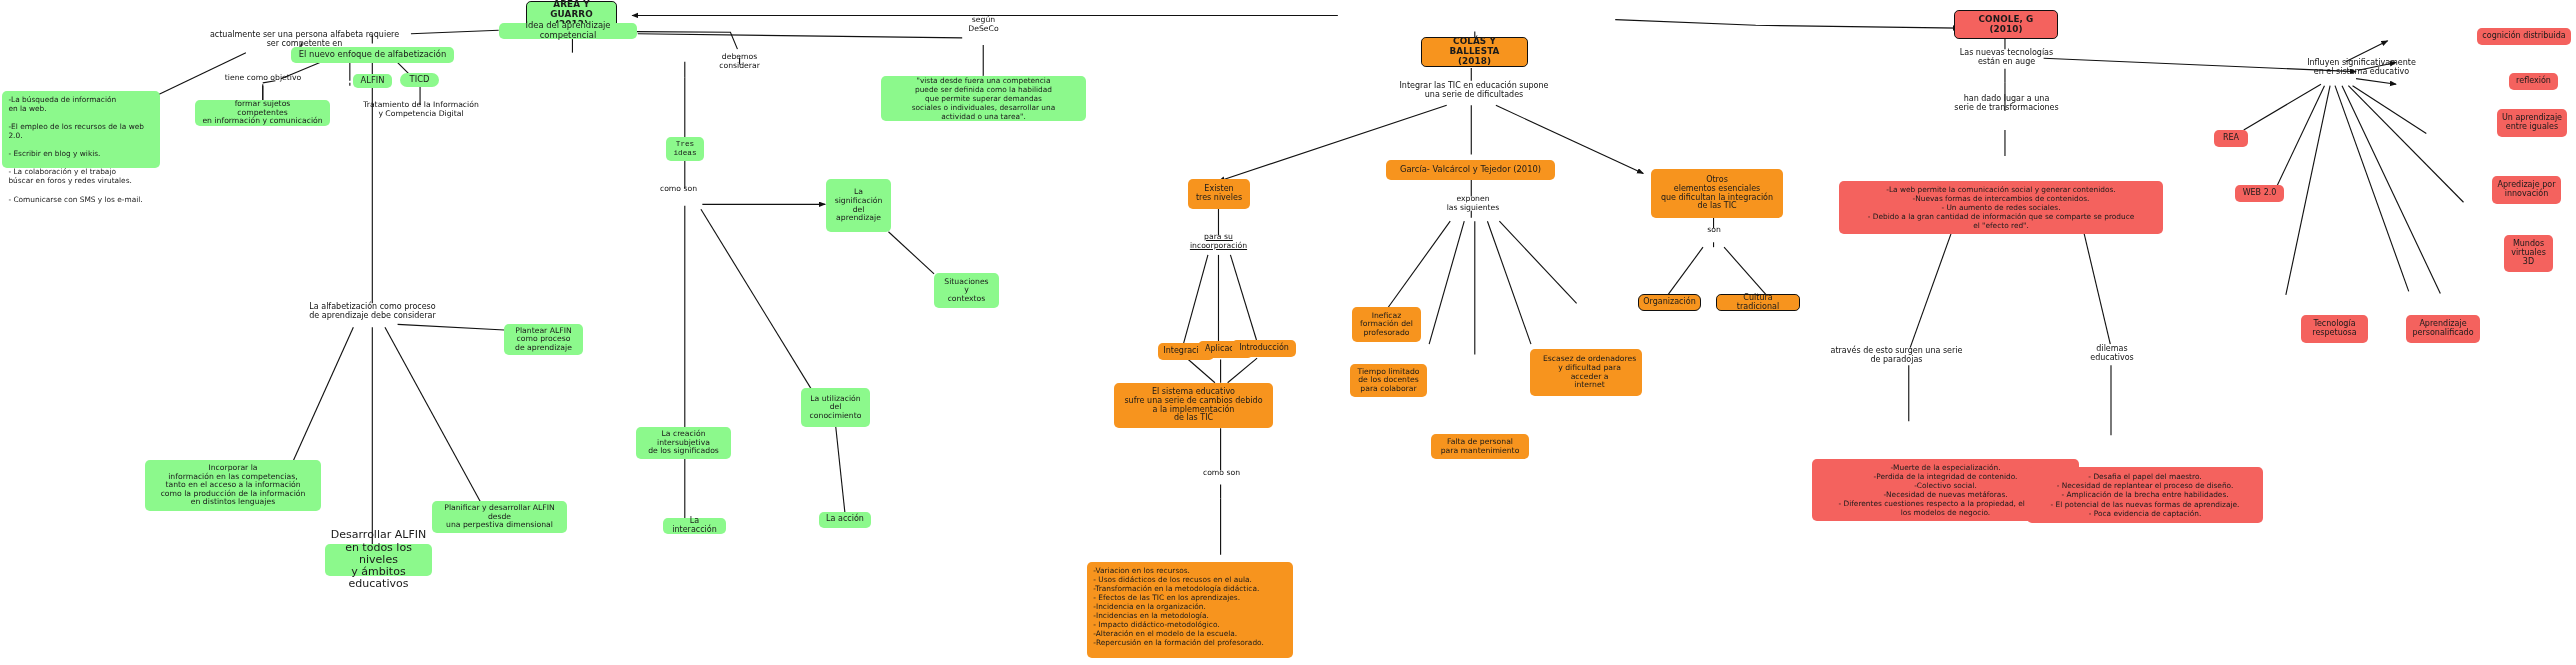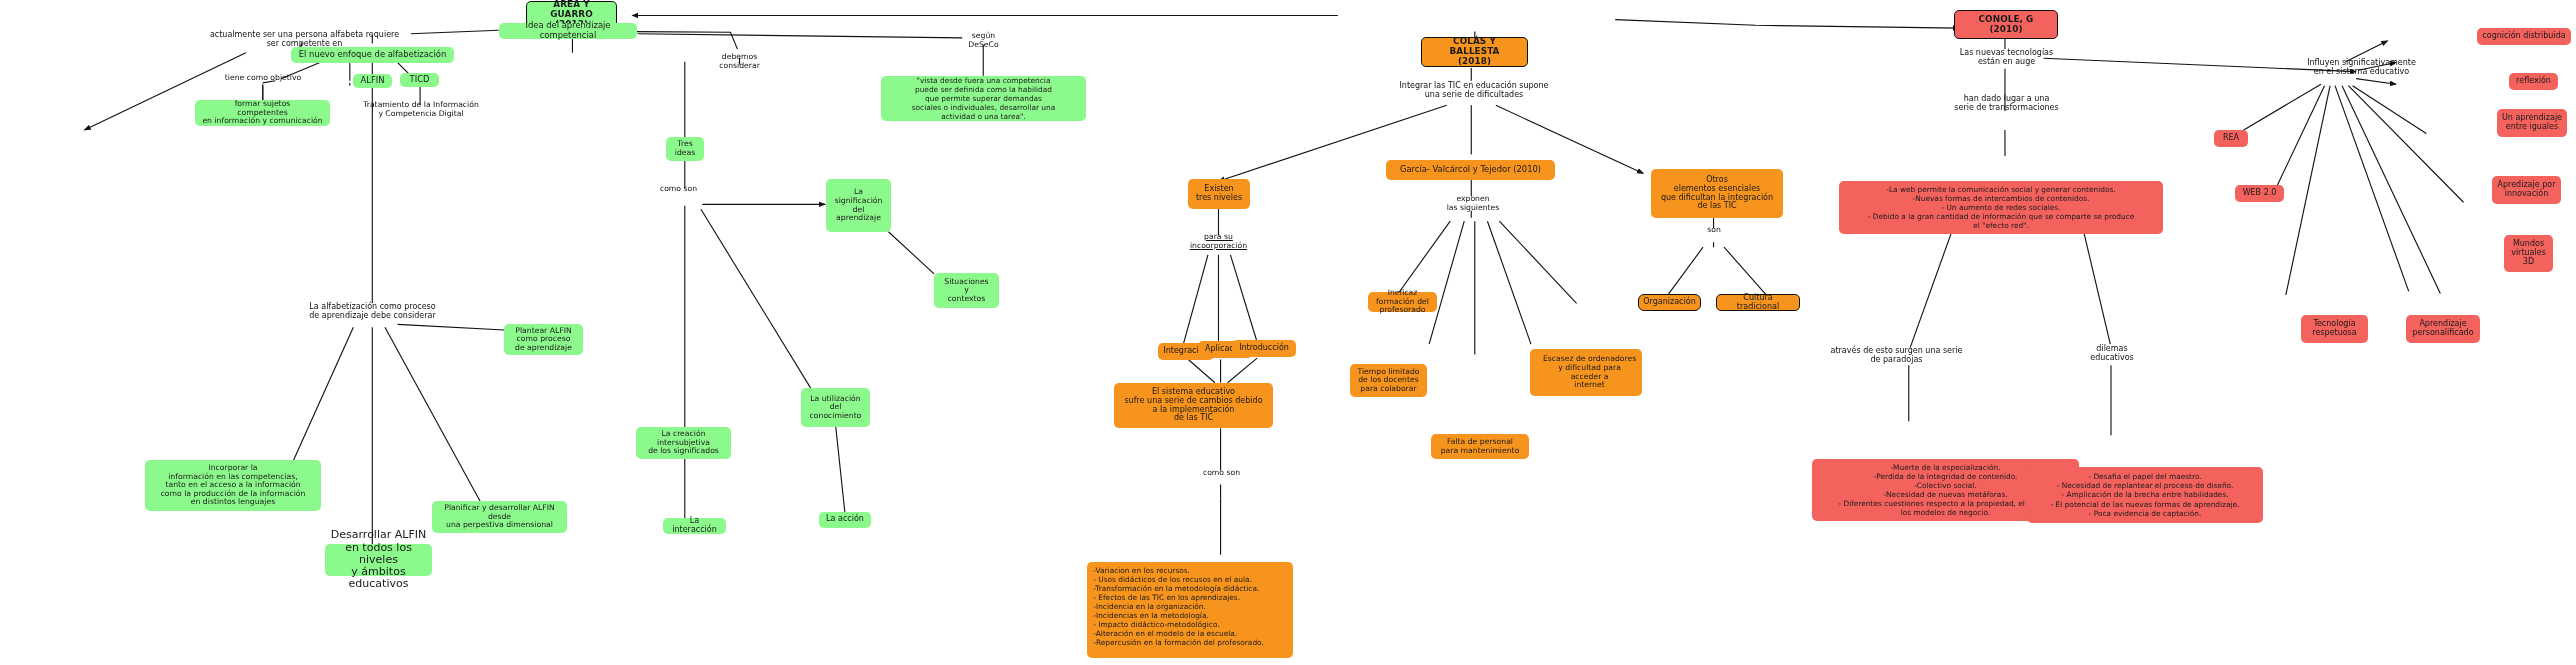--- a/index.html
+++ b/index.html
@@ -217,49 +217,60 @@
 
 
   <div class="node green bordered title-node" style="left:526px; top:0.7px; width:91px; height:29px; font-size:8.8px;">AREA Y GUARRO
 (2012)</div>
 
   <div class="node green" style="left:499px; top:23px; width:138px; height:15.5px; font-size:8.4px;">Idea del aprendizaje competencial</div>
 
   <div class="label" style="left:199px; top:29.5px; width:211px; font-size:8px;">actualmente ser una persona alfabeta requiere
 ser competente en</div>
 
+  <div class="node green listbox" style="left:2.1px; top:91px; width:158px; height:77px; font-size:7.4px;">-La búsqueda de información
+en la web.
+
+-El empleo de los recursos de la web 2.0.
+
+- Escribir en blog y wikis.
+
+- La colaboración y el trabajo
+búscar en foros y redes virutales.
+
+- Comunicarse con SMS y los e-mail.</div>
 
   <div class="node green" style="left:291px; top:47px; width:163px; height:15.5px; font-size:8.4px;">El nuevo enfoque de alfabetización</div>
 
   <div class="label" style="left:214px; top:74px; width:98px; font-size:7.7px;">tiene como objetivo</div>
 
   <div class="node green" style="left:353px; top:74px; width:39px; height:14px; font-size:8.4px;">ALFIN</div>
 
-  <div class="node green" style="left:400px; top:73px; width:39px; height:14px; font-size:8.4px;">TICD</div>
+  <div class="node green" style="left:400px; top:73px; width:39px; height:14px; font-size:8.4px;border-radius:7px;">TICD</div>
 
   <div class="node green" style="left:195px; top:100px; width:135px; height:26px; font-size:7.7px;">formar sujetos
 competentes
 en información y comunicación</div>
 
   <div class="label" style="left:362px; top:101px; width:118px; font-size:7.7px;">Tratamiento de la Información
 y Competencia Digital</div>
 
   <div class="label" style="left:701px; top:53px; width:77px; font-size:7.7px;">debemos
 considerar</div>
 
-  <div class="label" style="left:945px; top:32px; width:77px; font-size:7.7px;text-align:center;">según
+  <div class="label" style="left:945px; top:16px; width:77px; font-size:7.7px;text-align:center;">según
 DeSeCo</div>
 
   <div class="node green listbox-c" style="left:881px; top:76px; width:205px; height:45px; font-size:7.4px;">"vista desde fuera una competencia
 puede ser definida como la habilidad
 que permite superar demandas
 sociales o individuales, desarrollar una
 actividad o una tarea".</div>
 
-  <div class="node green" style="left:666px; top:137px; width:38px; height:24px; font-size:7.7px;">Tres
+  <div class="node green" style="left:666px; top:137px; width:38px; height:24px; font-size:7.7px;font-family:Liberation Mono, monospace;">Tres
 ideas</div>
 
   <div class="label" style="left:652px; top:185px; width:53px; font-size:7.7px;">como son</div>
 
   <div class="node green" style="left:826px; top:179px; width:65px; height:53px; font-size:7.7px;">La
 significación
 del
 aprendizaje</div>
 
   <div class="node green" style="left:934px; top:273px; width:65px; height:35px; font-size:7.7px;">Situaciones
@@ -332,21 +343,21 @@
 -Incidencias en la metodología.
 - Impacto didáctico-metodológico.
 -Alteración en el modelo de la escuela.
 -Repercusión en la formación del profesorado.</div>
 
   <div class="node orange" style="left:1386px; top:160px; width:169px; height:19.7px; font-size:8.4px;">García- Valcárcol y Tejedor (2010)</div>
 
   <div class="label" style="left:1431px; top:195px; width:84px; font-size:7.7px;">exponen
 las siguientes</div>
 
-  <div class="node orange" style="left:1352px; top:292px; width:69px; height:20px; font-size:7.7px;margin-left:16px;">Ineficaz
+  <div class="node orange" style="left:1352px; top:307px; width:69px; height:35px; font-size:7.7px;">Ineficaz
 formación del
 profesorado</div>
 
   <div class="node orange" style="left:1350px; top:364px; width:77px; height:33px; font-size:7.7px;">Tiempo limitado
 de los docentes
 para colaborar</div>
 
   <div class="node orange" style="left:1431px; top:434px; width:98px; height:25px; font-size:7.7px;">Falta de personal
 para mantenimiento</div>
 

